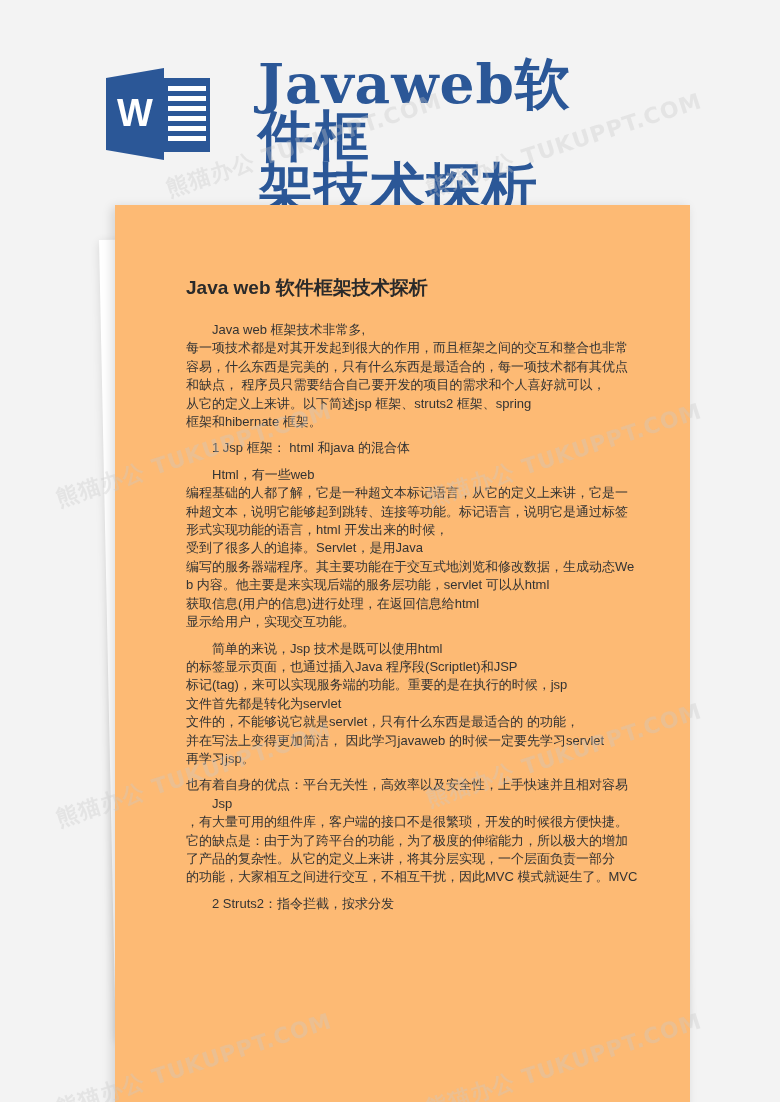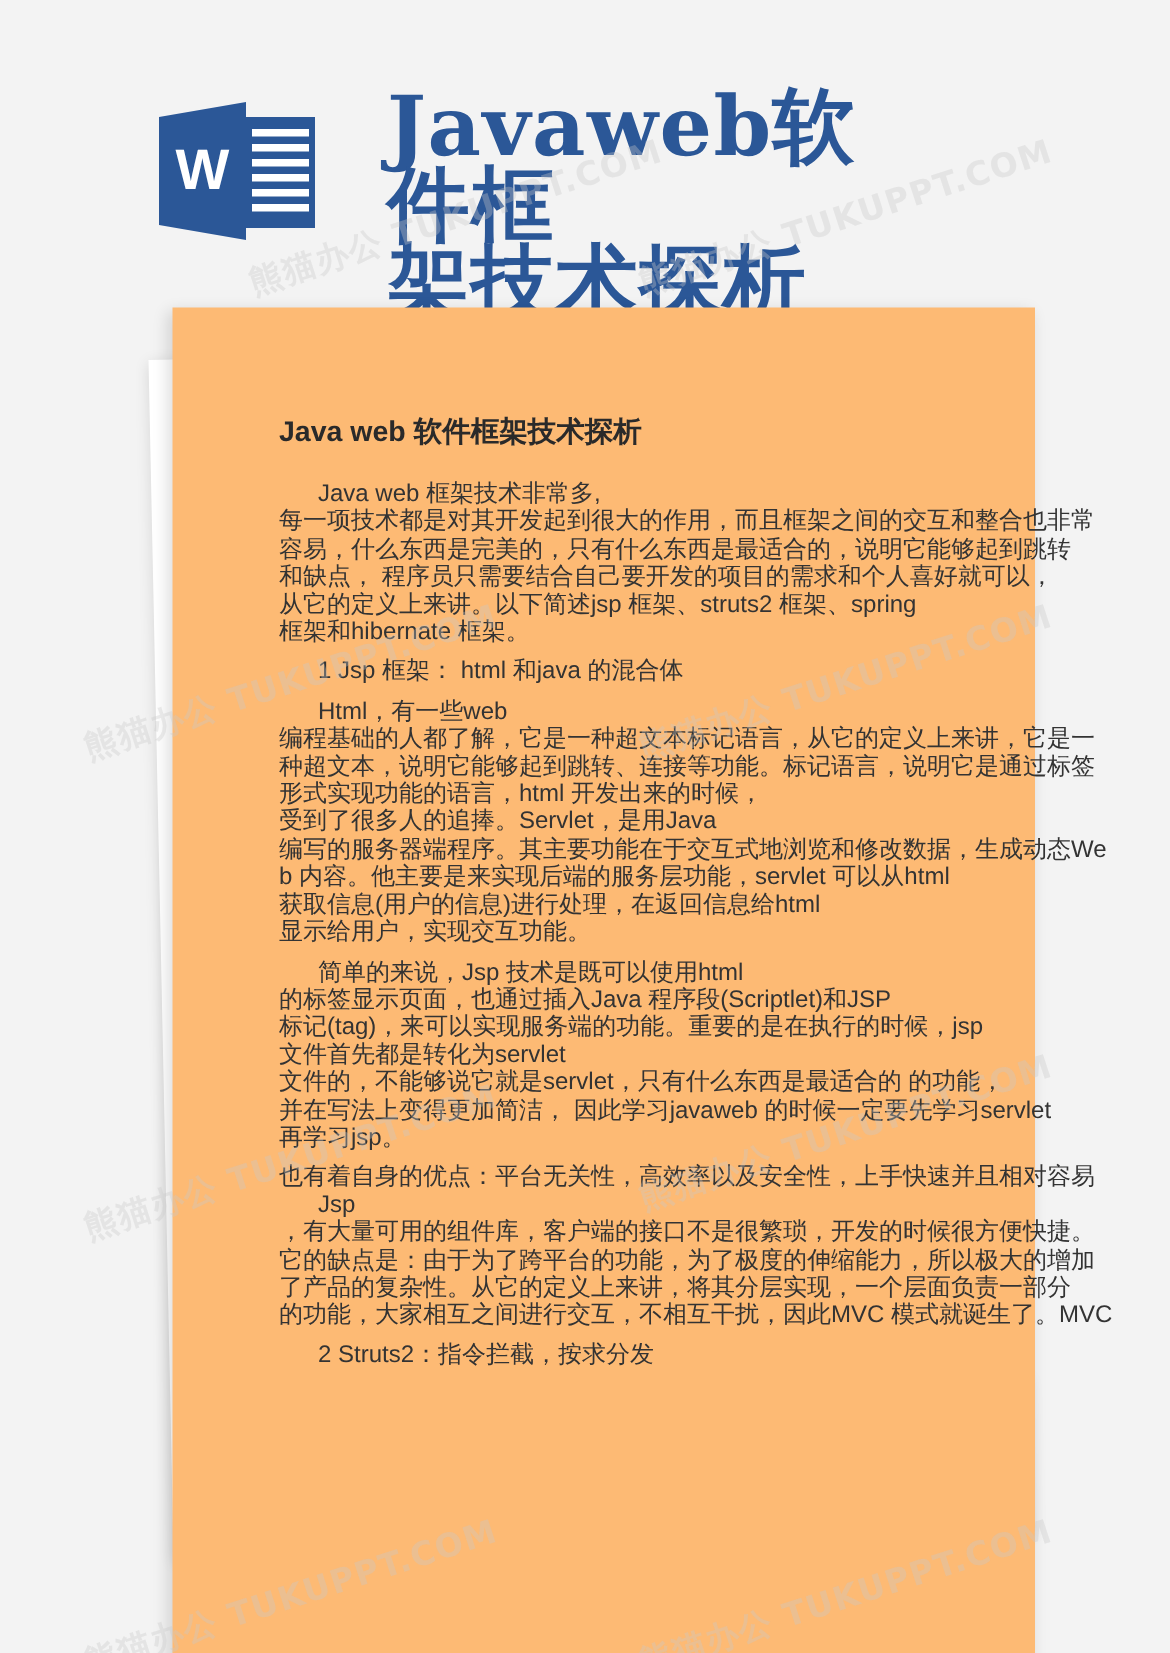--- a/index.html
+++ b/index.html
@@ -34,21 +34,21 @@
   }
   .page {
     position:absolute; left:115px; top:205px; width:575px; height:932px;
     background:#fdba74; box-shadow:-3px 2px 10px rgba(0,0,0,0.14);
   }
   .doc-title {
     position:absolute; left:71px; top:70px; font-size:19px; font-weight:bold; color:#2a2a2a;
   }
   .doc-body {
     position:absolute; left:71px; top:116px; width:436px;
-    font-size:16px; line-height:18.4px; color:#333;
+    font-size:13px; line-height:18.4px; color:#333;
   }
   .doc-body p { margin:0 0 8px 0; }
   .doc-body .line { display:block; white-space:nowrap; }
   .doc-body .indent { padding-left:26px; }
 </style>
 </head>
 <body>
 
 <div class="watermark" style="left:160px;top:130px;">熊猫办公 TUKUPPT.COM</div>
 <div class="watermark" style="left:420px;top:130px;">熊猫办公 TUKUPPT.COM</div>
@@ -79,21 +79,21 @@
 
 <div class="page-back"></div>
 <div class="page-back2"></div>
 
 <div class="page">
   <div class="doc-title">Java web 软件框架技术探析</div>
   <div class="doc-body">
     <p>
       <span class="line indent">Java web 框架技术非常多,</span>
       <span class="line">每一项技术都是对其开发起到很大的作用，而且框架之间的交互和整合也非常</span>
-      <span class="line">容易，什么东西是完美的，只有什么东西是最适合的，说明它能够起到跳转</span>
+      <span class="line">容易，什么东西是完美的，只有什么东西是最适合的，每一项技术都有其优点</span>
       <span class="line">和缺点， 程序员只需要结合自己要开发的项目的需求和个人喜好就可以，</span>
       <span class="line">从它的定义上来讲。以下简述jsp 框架、struts2 框架、spring</span>
       <span class="line">框架和hibernate 框架。</span>
     </p>
     <p>
       <span class="line indent">1 Jsp 框架： html 和java 的混合体</span>
     </p>
     <p>
       <span class="line indent">Html，有一些web</span>
       <span class="line">编程基础的人都了解，它是一种超文本标记语言，从它的定义上来讲，它是一</span>

